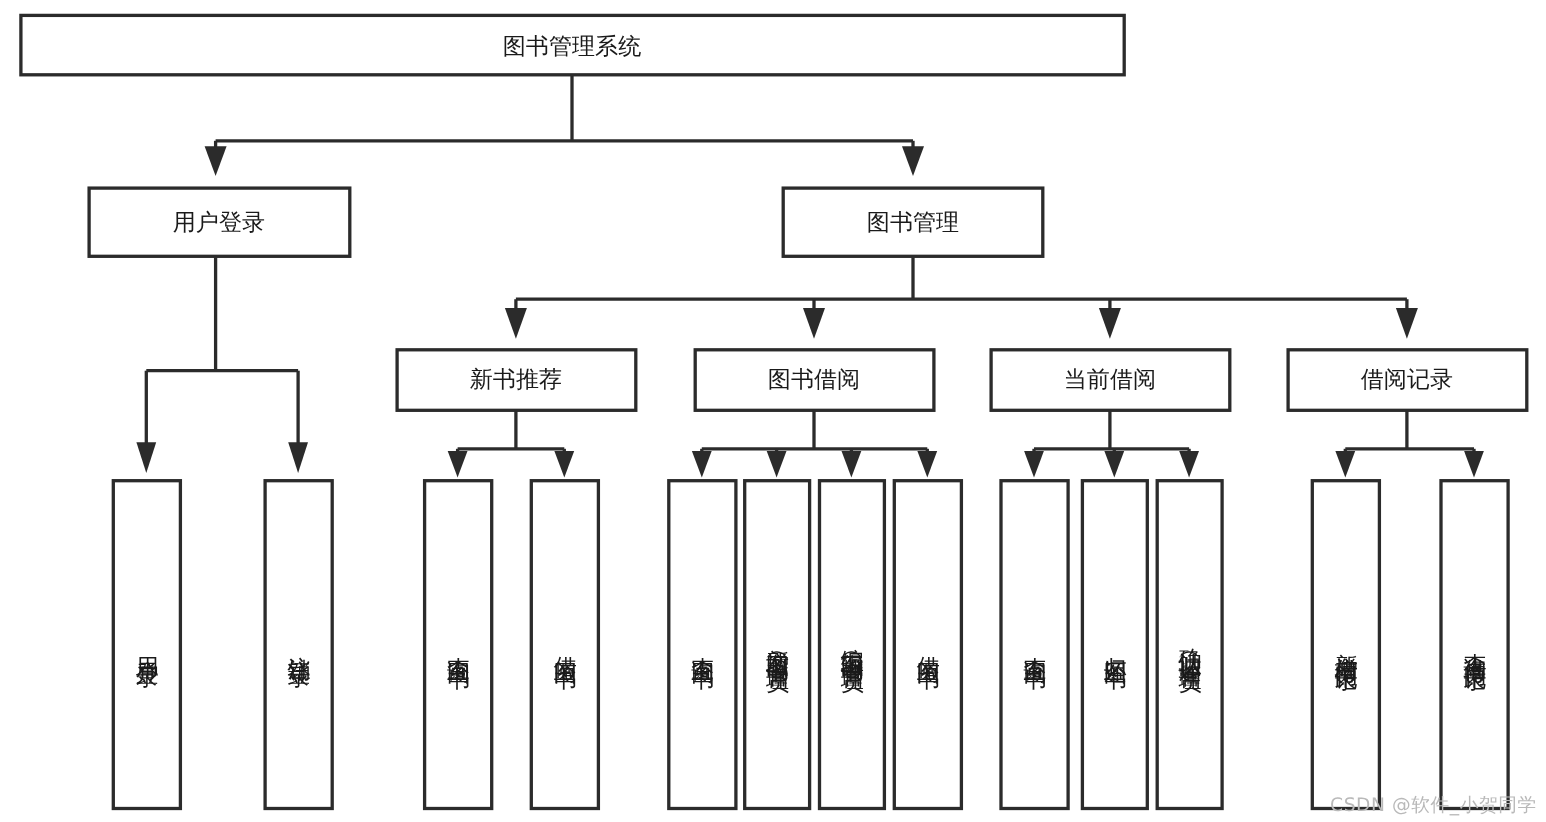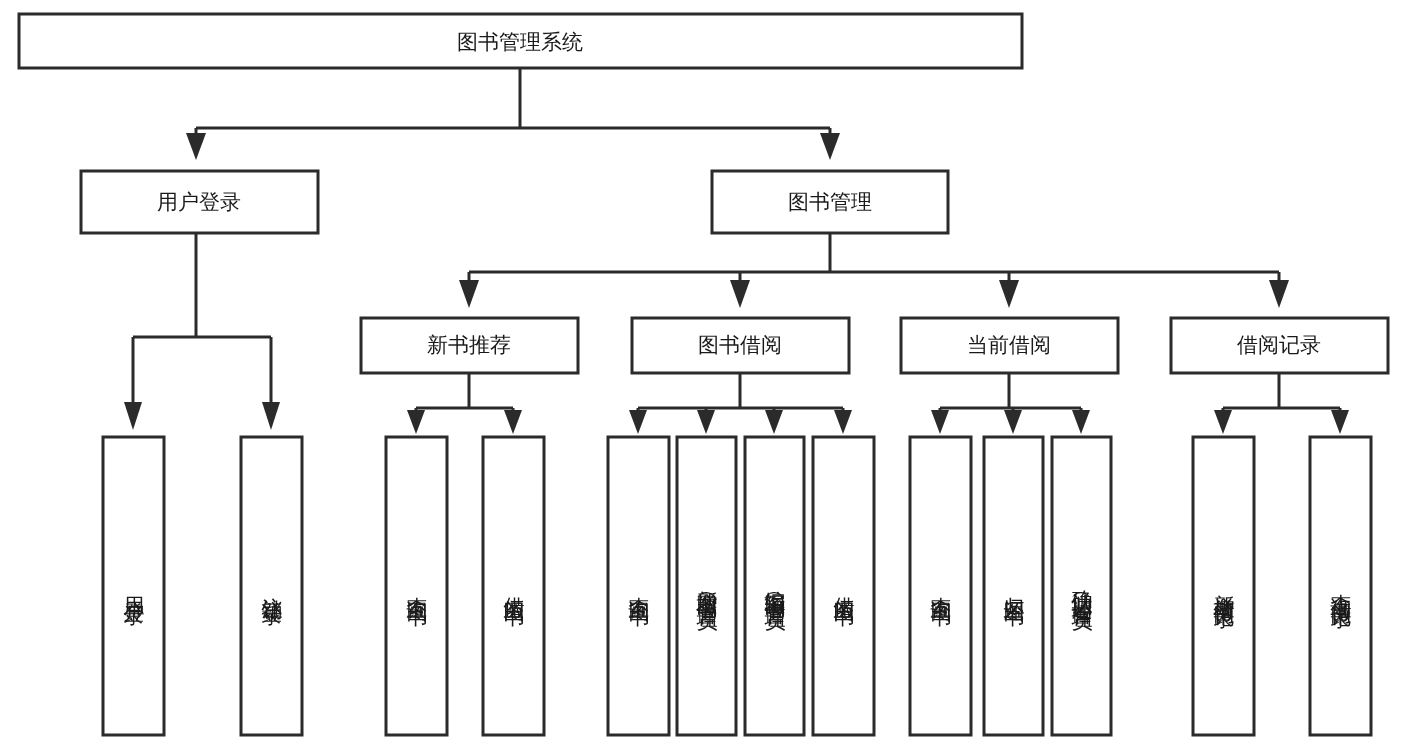--- a/index.html
+++ b/index.html
@@ -212,14 +212,15 @@
   <div class="leaf-label" style="left:608px; top:437px; width:61px; height:298px;">查询图书</div>
   <div class="leaf-label" style="left:677px; top:437px; width:59px; height:298px;">新增图书（管理员）</div>
   <div class="leaf-label" style="left:745px; top:437px; width:59px; height:298px;">编辑图书（管理员）</div>
   <div class="leaf-label" style="left:813px; top:437px; width:61px; height:298px;">借阅图书</div>
   <div class="leaf-label" style="left:910px; top:437px; width:61px; height:298px;">查询图书</div>
   <div class="leaf-label" style="left:984px; top:437px; width:59px; height:298px;">归还图书</div>
   <div class="leaf-label" style="left:1052px; top:437px; width:59px; height:298px;">确认归还（管理员）</div>
   <div class="leaf-label" style="left:1193px; top:437px; width:61px; height:298px;">新增借阅记录</div>
   <div class="leaf-label" style="left:1310px; top:437px; width:61px; height:298px;">查询借阅记录</div>
 
+  <div class="watermark">CSDN @软件_小贺同学</div>
 
 </div>
 
 </body></html>

